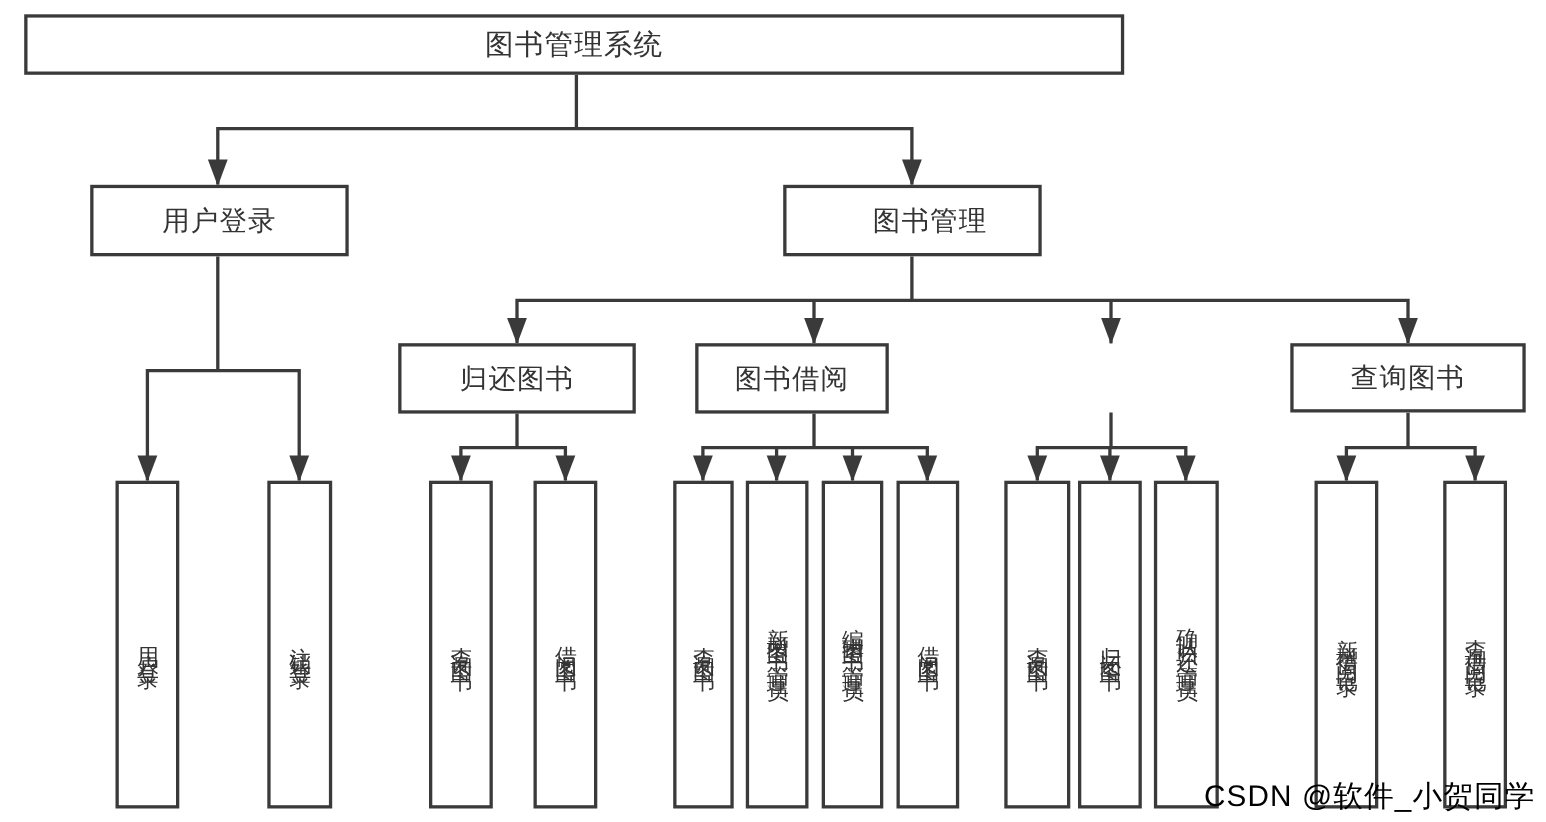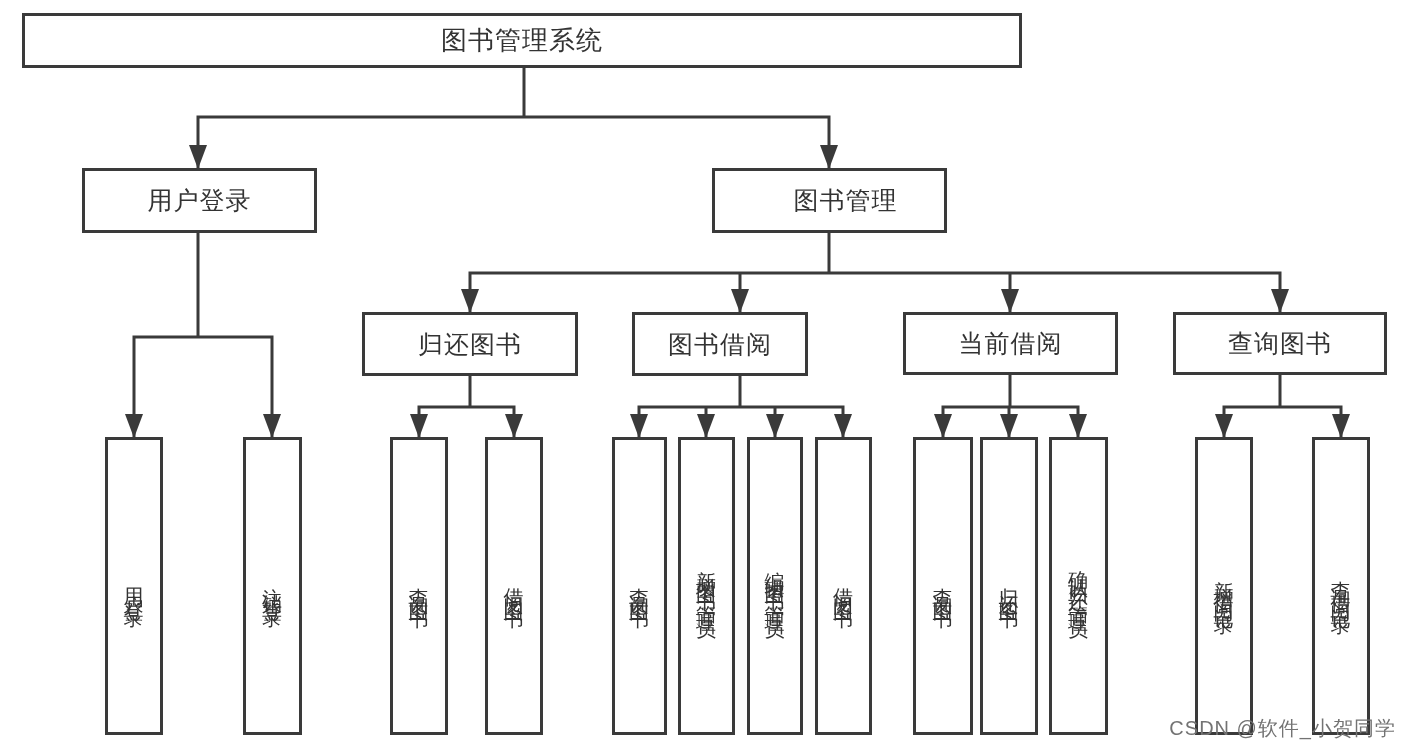--- a/index.html
+++ b/index.html
@@ -43,22 +43,22 @@
     text-orientation: mixed;
     font-size: 20px;
     letter-spacing: 7px;
     line-height: 1;
     white-space: nowrap;
   }
   .watermark {
     position: absolute;
     right: 9px;
     bottom: 5px;
-    font-size: 20px;
-    color: #737373;
+    font-size: 27px;
+    color: #000000;
     letter-spacing: 1px;
     white-space: nowrap;
   }
 </style>
 </head>
 <body>
 
 <div class="stage">
 
   <svg class="connectors" viewBox="0 0 1405 747" xmlns="http://www.w3.org/2000/svg">
@@ -118,23 +118,20 @@
   <div class="box hbox" style="left:712px; top:168px; width:235px; height:65px;padding-left:32px;">
     <span>图书管理</span>
   </div>
 
   <div class="box hbox" style="left:362px; top:312px; width:216px; height:64px;">
     <span>归还图书</span>
   </div>
   <div class="box hbox" style="left:632px; top:312px; width:176px; height:64px;">
     <span>图书借阅</span>
   </div>
-  <div class="box hbox" style="left:903px; top:312px; width:215px; height:63px;">
-    <span>当前借阅</span>
-  </div>
   <div class="box hbox" style="left:1173px; top:312px; width:214px; height:63px;">
     <span>查询图书</span>
   </div>
 
   <div class="box vbox" style="left:105px; top:437px; width:58px; height:298px;">
     <span>用户登录</span>
   </div>
   <div class="box vbox" style="left:243px; top:437px; width:59px; height:298px;">
     <span>注销登录</span>
   </div>

